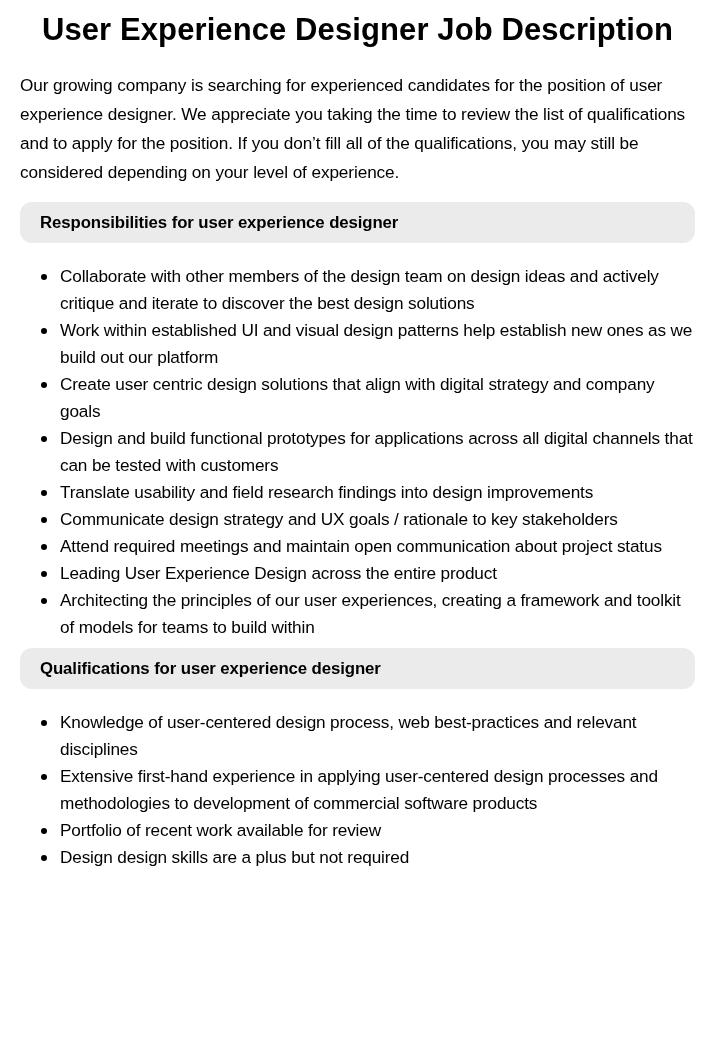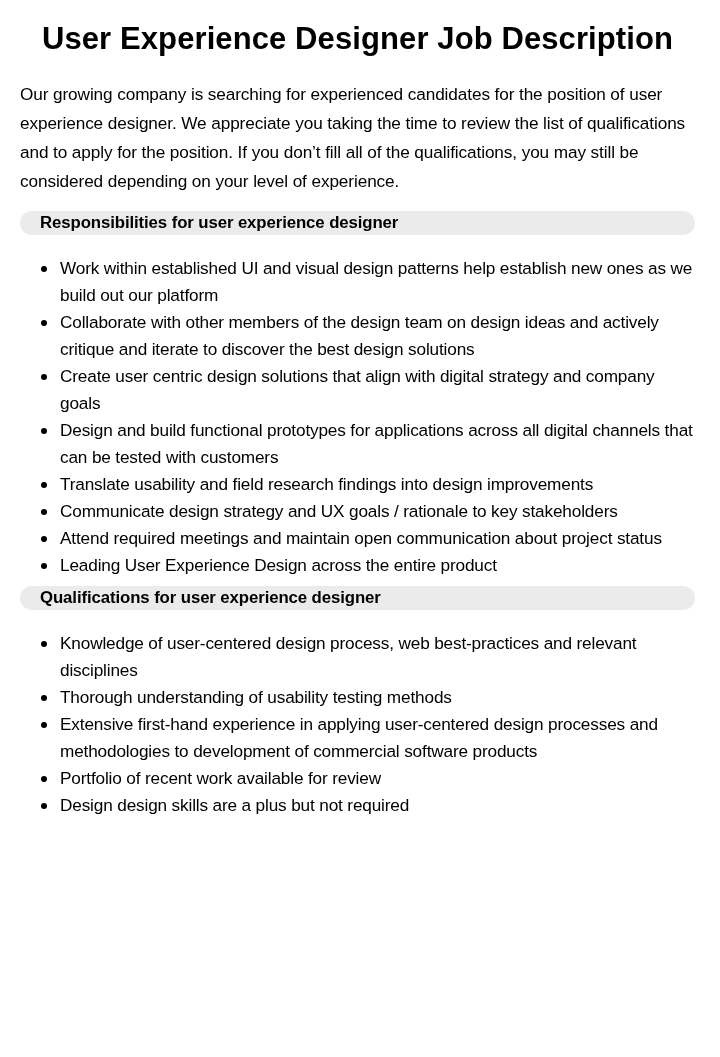--- a/index.html
+++ b/index.html
@@ -3,33 +3,33 @@
   <meta charset="utf-8">
   <style>
     html, body { margin: 0; padding: 0; background: #ffffff; }
     body {
       width: 720px; height: 1057px; overflow: hidden;
       font-family: "Liberation Sans", "DejaVu Sans", sans-serif;
       color: #000;
     }
     .page { padding: 0 25px 0 20px; }
     h1 {
-      margin: 16px; padding-top: 4px;
+      margin: 7px; padding-top: 4px;
       font-size: 31px; font-weight: bold; text-align: center;
       line-height: 38px; letter-spacing: 0.1px;
     }
     .intro {
       margin: 22px 0 0 0;
       font-size: 17.2px; line-height: 29px;
       letter-spacing: -0.1px;
     }
     .section-header {
       background: #ebebeb;
       margin-top: 15px;
-      height: 24px;
+      height: 41px;
       padding-left: 20px;
       display: flex; align-items: center;
       font-size: 16.8px; font-weight: bold;
       letter-spacing: -0.1px;
       border-radius: 12px;
     }
     ul.items {
       list-style: none; margin: 20px 0 0 0; padding: 0;
     }
     ul.items li {
@@ -48,34 +48,34 @@
 </head>
 <body>
 
 <div class="page">
   <h1>User Experience Designer Job Description</h1>
   <p class="intro">Our growing company is searching for experienced candidates for the position of user experience designer. We appreciate you taking the time to review the list of qualifications and to apply for the position. If you don’t fill all of the qualifications, you may still be considered depending on your level of experience.</p>
 
   <div class="section">
     <div class="section-header">Responsibilities for user experience designer</div>
     <ul class="items">
+      <li><span class="bullet"></span><span>Collaborate with other members of the design team on design ideas and actively critique and iterate to discover the best design solutions</span></li>
       <li><span class="bullet"></span><span>Work within established UI and visual design patterns help establish new ones as we build out our platform</span></li>
-      <li><span class="bullet"></span><span>Collaborate with other members of the design team on design ideas and actively critique and iterate to discover the best design solutions</span></li>
       <li><span class="bullet"></span><span>Create user centric design solutions that align with digital strategy and company goals</span></li>
       <li><span class="bullet"></span><span>Design and build functional prototypes for applications across all digital channels that can be tested with customers</span></li>
       <li><span class="bullet"></span><span>Translate usability and field research findings into design improvements</span></li>
       <li><span class="bullet"></span><span>Communicate design strategy and UX goals / rationale to key stakeholders</span></li>
       <li><span class="bullet"></span><span>Attend required meetings and maintain open communication about project status</span></li>
       <li><span class="bullet"></span><span>Leading User Experience Design across the entire product</span></li>
+      <li><span class="bullet"></span><span>Architecting the principles of our user experiences, creating a framework and toolkit of models for teams to build within</span></li>
     </ul>
   </div>
 
   <div class="section">
     <div class="section-header">Qualifications for user experience designer</div>
     <ul class="items">
       <li><span class="bullet"></span><span>Knowledge of user-centered design process, web best-practices and relevant disciplines</span></li>
-      <li><span class="bullet"></span><span>Thorough understanding of usability testing methods</span></li>
       <li><span class="bullet"></span><span>Extensive first-hand experience in applying user-centered design processes and methodologies to development of commercial software products</span></li>
       <li><span class="bullet"></span><span>Portfolio of recent work available for review</span></li>
       <li><span class="bullet"></span><span>Design design skills are a plus but not required</span></li>
     </ul>
   </div>
 </div>
 
 </body></html>

